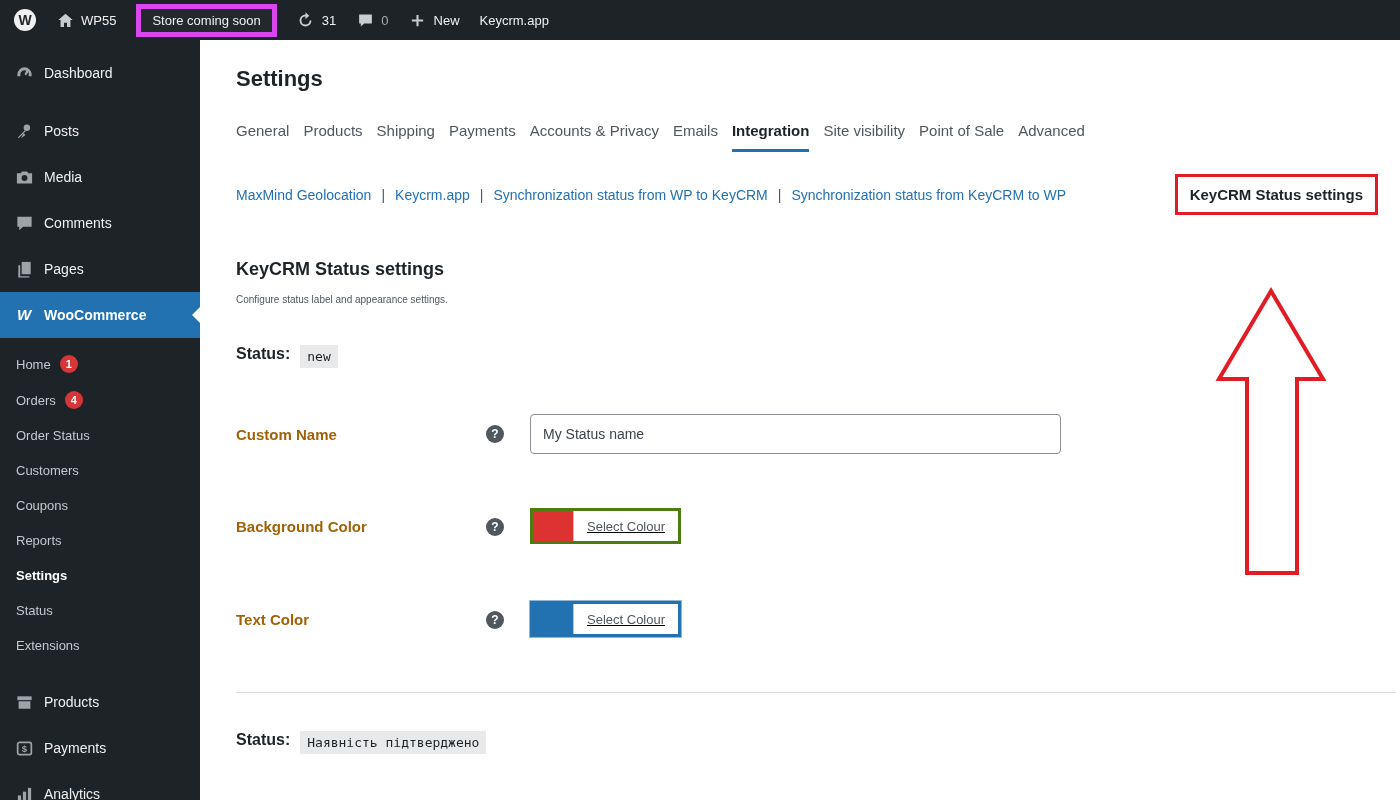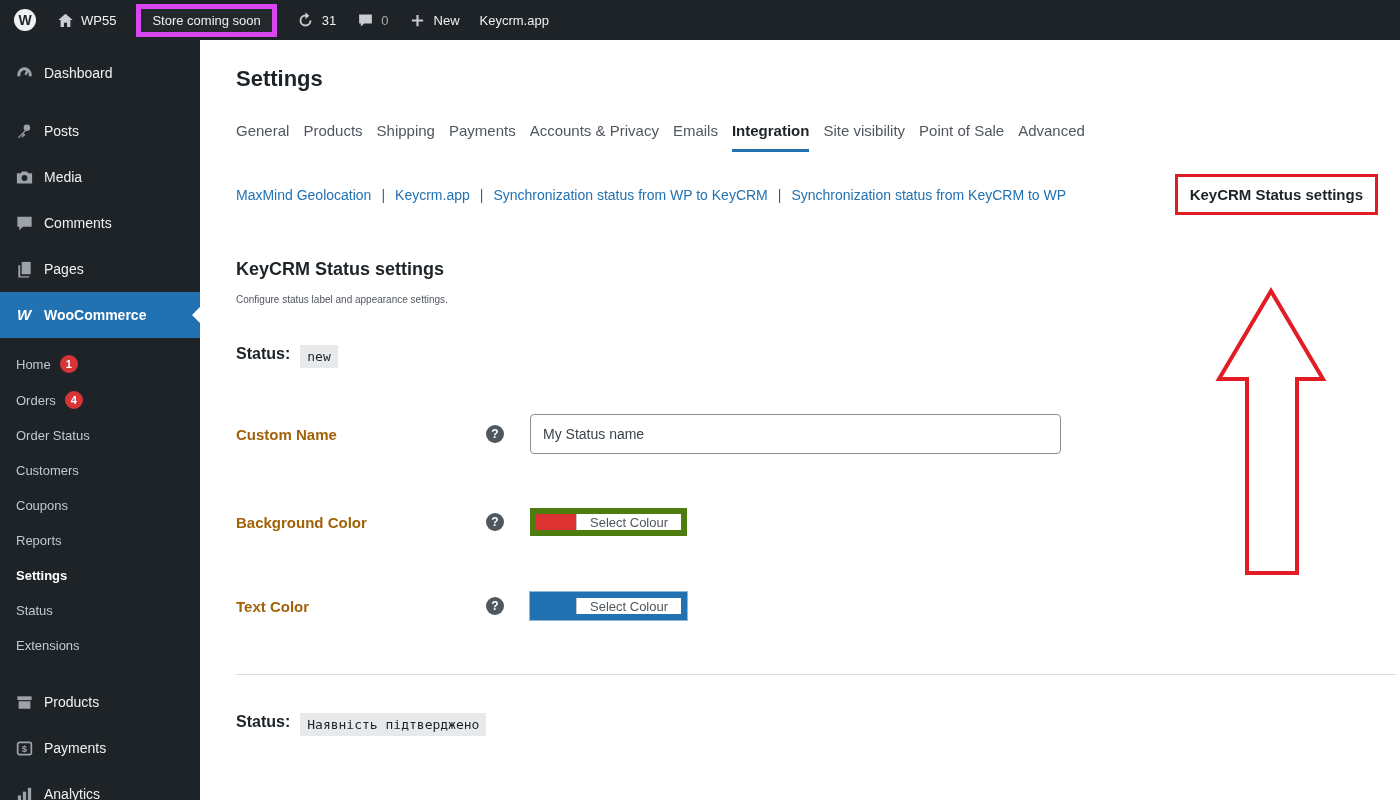--- a/index.html
+++ b/index.html
@@ -92,22 +92,22 @@
     width:18px; height:18px; border-radius:50%; background:#50575e; color:#fff;
     font-size:12px; font-weight:700; display:flex; align-items:center; justify-content:center;
     cursor:pointer;
   }
   .text-input {
     width:531px; height:40px; border:1px solid #8c8f94; border-radius:4px;
     padding:0 12px; font-size:14px; color:#3c434a; background:#fff;
     font-family:"Liberation Sans", "DejaVu Sans", sans-serif;
   }
   .color-btn {
-    display:inline-flex; align-items:stretch; height:28px; background:#fff;
-    border:6px solid #4d7c0f; cursor:pointer; padding:0;
+    display:inline-flex; align-items:stretch; height:36px; background:#fff;
+    border:3px solid #4d7c0f; cursor:pointer; padding:0;text-decoration:underline;
   }
   .color-btn.focused { border-color:#2271b1; box-shadow:0 0 0 1px rgba(34,113,177,.5); }
   .swatch { width:40px; height:100%; }
   .color-btn-label {
     display:flex; align-items:center; padding:0 13px; font-size:13px; color:#50575e;
     border-left:1px solid #c3c4c7; background:#fff;
   }
   .divider { margin-top:54px; margin-right:4px; border:0; border-top:1px solid #dcdcde; }
   .status-row-2 { margin-top:38px; }
   

